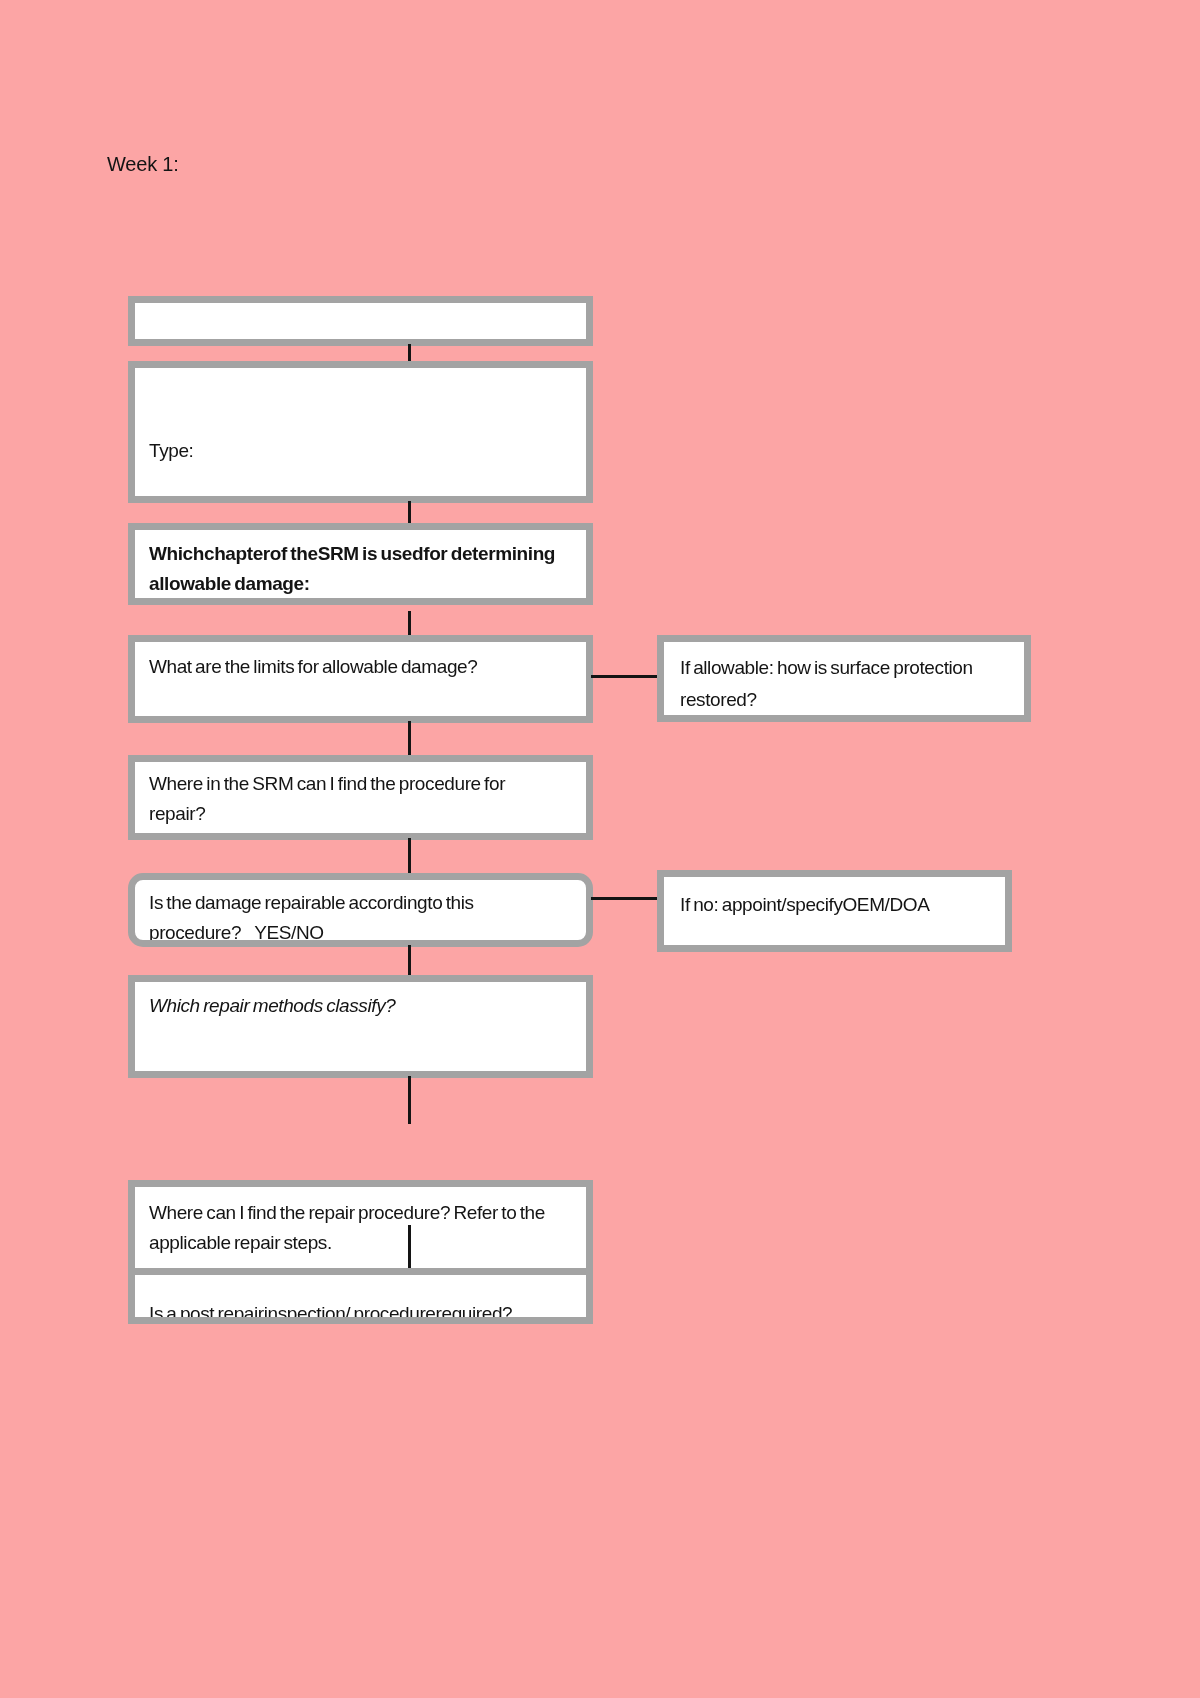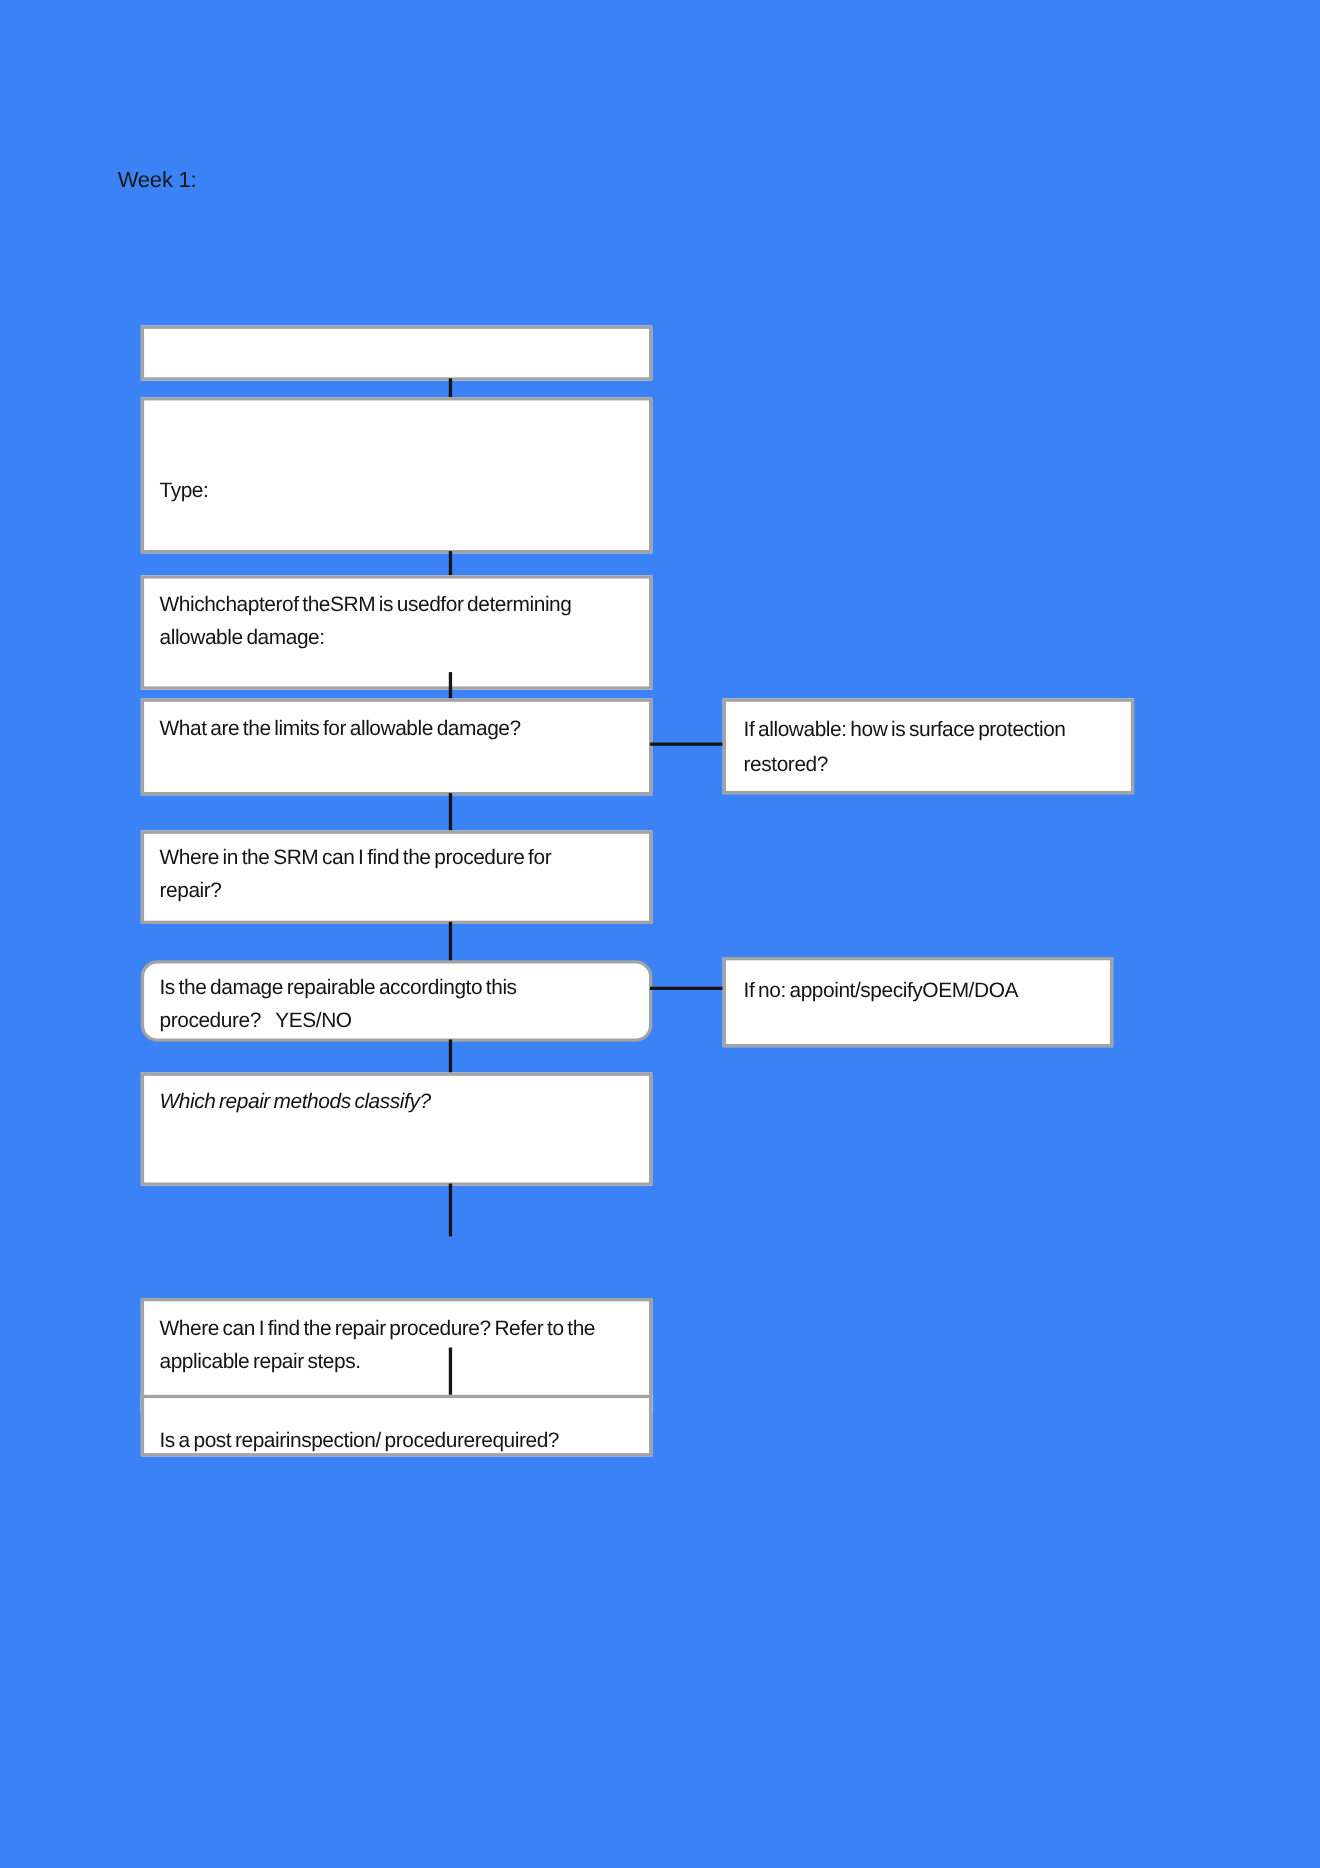--- a/index.html
+++ b/index.html
@@ -1,49 +1,49 @@
 <!DOCTYPE html>
 <html><head>
 <meta charset="utf-8">
 <style>
   html, body { margin: 0; padding: 0; background: #ffffff; }
   .page {
     position: relative;
     width: 1200px;
     height: 1698px;
-    background: #3b82f6;
+    background: #fca5a5;
     font-family: "Liberation Sans", sans-serif;
     color: #141414;
     overflow: hidden;
   }
   .heading {
     position: absolute;
     left: 107px;
     top: 150px;
     font-size: 20px;
     line-height: 28px;
     letter-spacing: -0.2px;
   }
   .fbox {
     position: absolute;
     box-sizing: border-box;
-    border: 3px solid #a3a3a3;
+    border: 7px solid #a3a3a3;
     background: #ffffff;
     font-size: 19px;
     line-height: 30px;
     letter-spacing: -0.4px;
     word-spacing: -1.5px;
     white-space: pre-wrap;
     overflow: hidden;
   }
   .fbox .b { font-weight: bold; letter-spacing: -0.6px; }
   .left-col { left: 128px; width: 465px; }
   #box1 { top: 296px; height: 50px; padding: 9px 10px 0 14px; }
   #box2 { top: 361px; height: 142px; padding: 8px 10px 0 14px; }
-  #box3 { top: 523px; height: 104px;  padding: 9px 10px 0 14px; }
+  #box3 { top: 523px; height: 82px;  padding: 9px 10px 0 14px; font-weight: bold; }
   #box4 { top: 635px; height: 88px;  padding: 10px 10px 0 14px; }
   #box5 { top: 755px; height: 85px;  padding: 7px 10px 0 14px; }
   #box6 { top: 873px; height: 74px;  padding: 8px 10px 0 14px; border-radius: 15px; }
   #box7 { top: 975px; height: 103px; padding: 9px 10px 0 14px; font-style: italic; }
   #box8 { top: 1180px; height: 105px; padding: 11px 8px 0 14px; }
   #box9 { top: 1268px; height: 56px; padding: 24px 10px 0 14px; }
   #boxA { left: 657px; top: 635px; width: 374px; height: 87px; padding: 10px 8px 0 16px; line-height: 32px; }
   #boxB { left: 657px; top: 870px; width: 355px; height: 82px; padding: 13px 8px 12px 16px; }
   .vtick {
     position: absolute;

